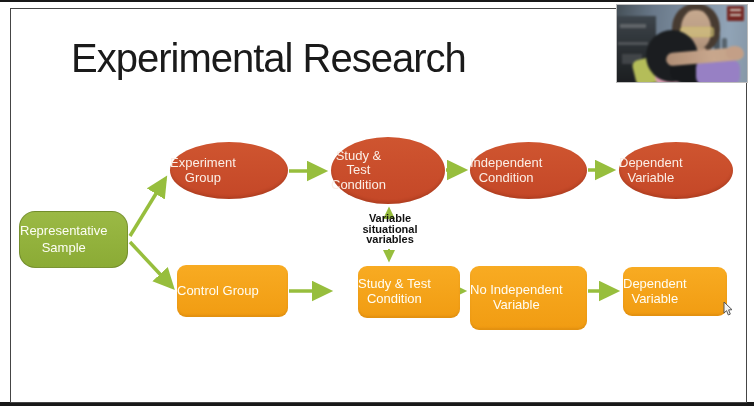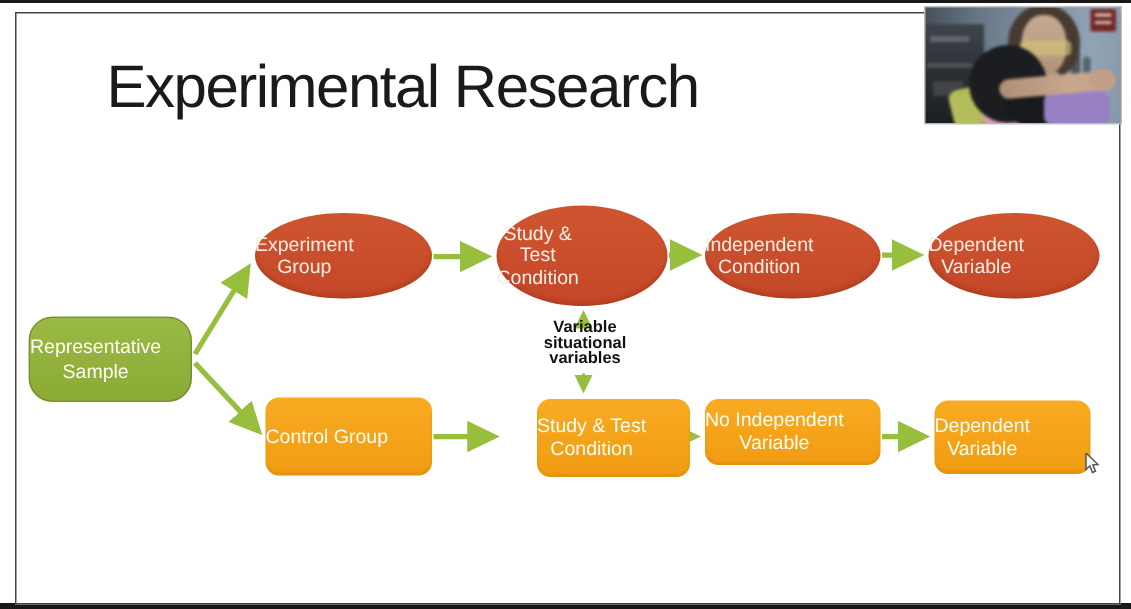--- a/index.html
+++ b/index.html
@@ -24,21 +24,21 @@
         box-shadow:inset 0 -2px 2px rgba(150,80,0,.15);}
   .gbox{background:linear-gradient(180deg,#9bb945 0%,#8bab35 100%);
         border:1px solid rgba(85,105,30,.45);color:#fdfef5;font-size:13px;line-height:1.25;}
   .n-sample{left:19px;top:211px;width:109px;height:57px;border-radius:16px;}
   .n-e1{left:170px;top:142px;width:118px;height:57px;}
   .n-e2{left:331px;top:137px;width:114px;height:67px;}
   .n-e3{left:470px;top:142px;width:117px;height:57px;}
   .n-e4{left:619px;top:142px;width:114px;height:57px;}
   .n-b1{left:177px;top:265px;width:111px;height:52px;}
   .n-b2{left:336px;top:266px;width:102px;height:52px;margin-left:22px;}
-  .n-b3{left:470px;top:266px;width:117px;height:44px;}
+  .n-b3{left:470px;top:266px;width:117px;height:64px;}
   .n-b4{left:623px;top:267px;width:104px;height:49px;}
   #annotation{position:absolute;left:338px;top:213px;width:104px;text-align:center;
               font-size:11px;font-weight:700;line-height:10.5px;color:#111;z-index:3;}
   #arrow-layer{position:absolute;left:0;top:0;z-index:2;pointer-events:none;}
   #cursor{position:absolute;left:723px;top:302px;z-index:7;}
   
   #webcam{position:absolute;left:617px;top:5px;width:130px;height:77px;overflow:hidden;
           z-index:6;outline:1px solid #bdbdbd;background:#6e8094;}
   #webcam .wc-inner{position:absolute;left:-3px;top:-3px;right:-3px;bottom:-3px;
           filter:blur(1.1px) saturate(.88) contrast(.95);}

